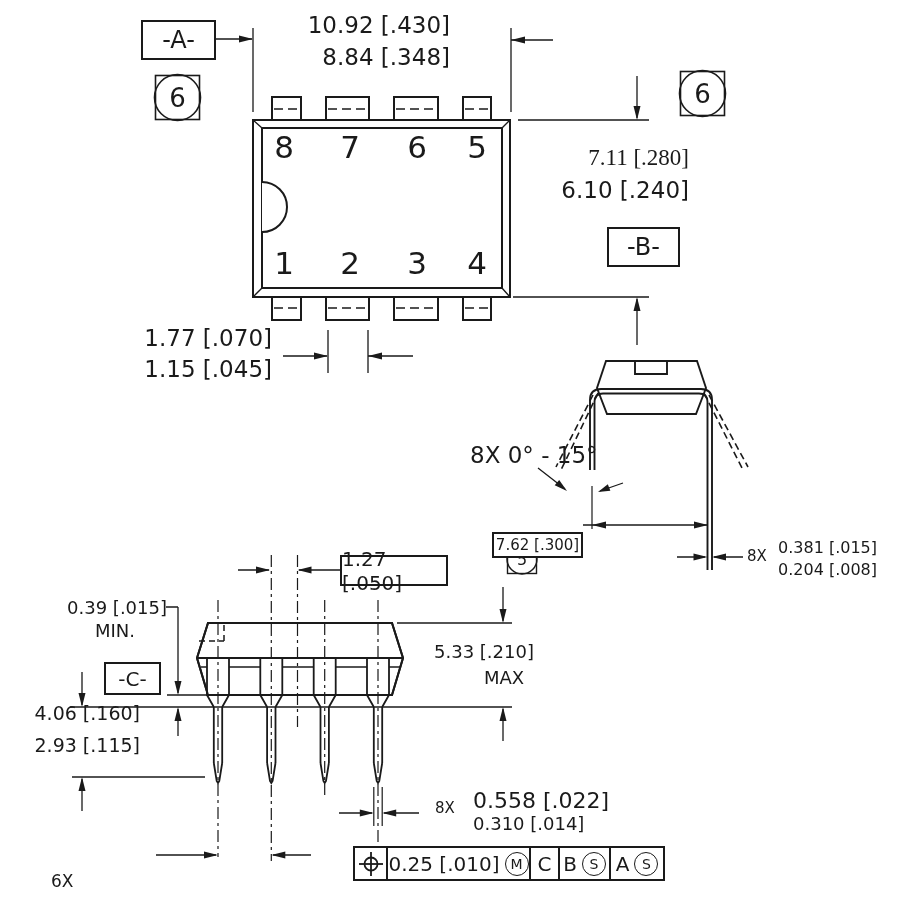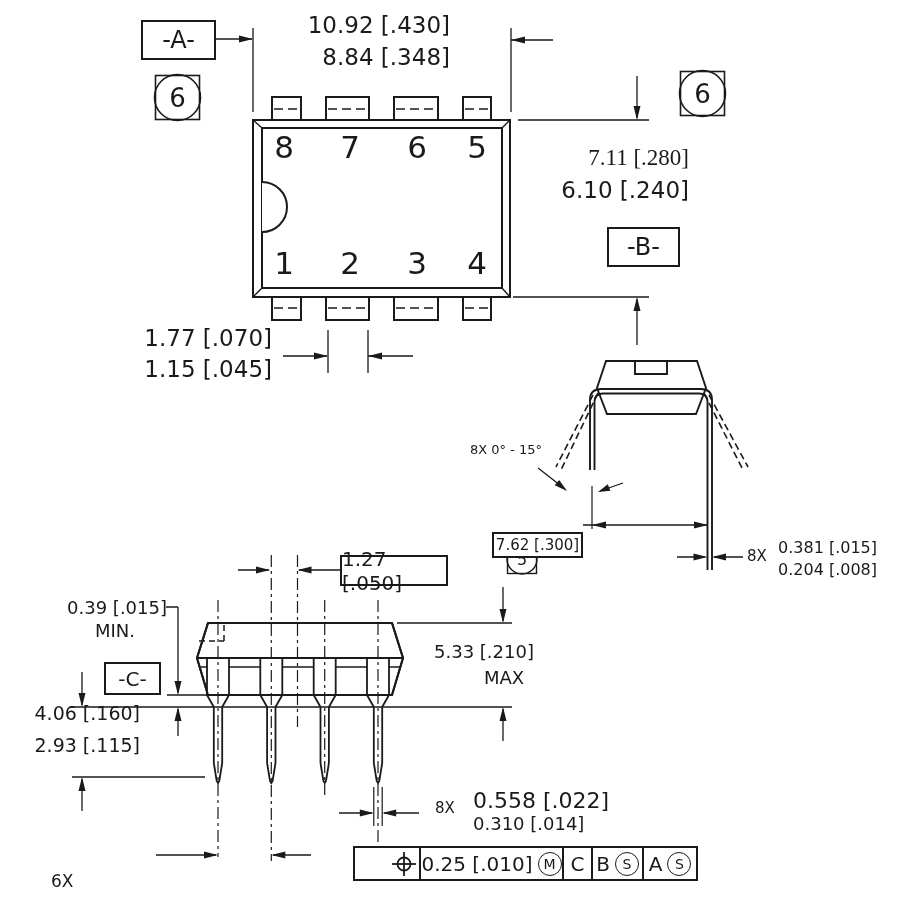--- a/index.html
+++ b/index.html
@@ -7,21 +7,21 @@
     position:relative;width:900px;height:900px;background:#ffffff;
     font-family:"DejaVu Sans",sans-serif;color:#1a1a1a;overflow:hidden;
   }
   .sheet svg.linework{position:absolute;left:0;top:0;}
   .t{position:absolute;white-space:nowrap;line-height:1.05;color:#1a1a1a;}
   .ra{text-align:center;}
   .dbox{position:absolute;border:2.4px solid #1a1a1a;box-sizing:border-box;
         display:flex;align-items:center;justify-content:center;background:#fff;}
   .bal{position:absolute;display:flex;align-items:center;justify-content:center;}
   .fcf{position:absolute;left:353px;top:846px;height:35px;display:flex;
-       border:2px solid #1a1a1a;box-sizing:border-box;background:#fff;padding-left:33px;}
+       border:2px solid #1a1a1a;box-sizing:border-box;background:#fff;}
   .fcf-cell{display:flex;align-items:center;justify-content:center;gap:5px;
        border-right:2px solid #1a1a1a;box-sizing:border-box;font-size:20px;}
   .fcf-cell:last-child{border-right:none;}
   .circ{display:inline-flex;align-items:center;justify-content:center;
        width:22px;height:22px;border:1.6px solid #1a1a1a;border-radius:50%;
        font-size:14px;line-height:1;}
   .pin{width:40px;text-align:center;}
 </style>
 </head>
 <body>
@@ -206,21 +206,21 @@
 
   <div class="t pin" style="left:264px;top:131px;font-size:31px;">8</div>
   <div class="t pin" style="left:330px;top:131px;font-size:31px;">7</div>
   <div class="t pin" style="left:397px;top:131px;font-size:31px;">6</div>
   <div class="t pin" style="left:457px;top:131px;font-size:31px;">5</div>
   <div class="t pin" style="left:264px;top:247px;font-size:31px;">1</div>
   <div class="t pin" style="left:330px;top:247px;font-size:31px;">2</div>
   <div class="t pin" style="left:397px;top:247px;font-size:31px;">3</div>
   <div class="t pin" style="left:457px;top:247px;font-size:31px;">4</div>
 
-  <div class="t" style="left:470px;top:443px;font-size:13px;">8X 0° - 15°</div>
+  <div class="t" style="left:470px;top:443px;font-size:23px;">8X 0° - 15°</div>
   <div class="dbox" style="left:492px;top:512px;width:91px;height:26px;border-width:2px;font-size:15px;margin-top:20px;">7.62 [.300]</div>
   <div class="t" style="left:747px;top:549px;font-size:15px;">8X</div>
   <div class="t" style="left:778px;top:540px;font-size:16px;">0.381 [.015]</div>
   <div class="t" style="left:778px;top:562px;font-size:16px;">0.204 [.008]</div>
 
   <div class="dbox" style="left:340px;top:555px;width:108px;height:31px;font-size:20px;">1.27 [.050]</div>
   <div class="t ra" style="right:733px;top:599px;font-size:18px;">0.39 [.015]</div>
   <div class="t ra" style="right:765px;top:622px;font-size:18px;">MIN.</div>
   <div class="t" style="left:434px;top:643px;font-size:18px;">5.33 [.210]</div>
   <div class="t" style="left:484px;top:669px;font-size:18px;">MAX</div>

